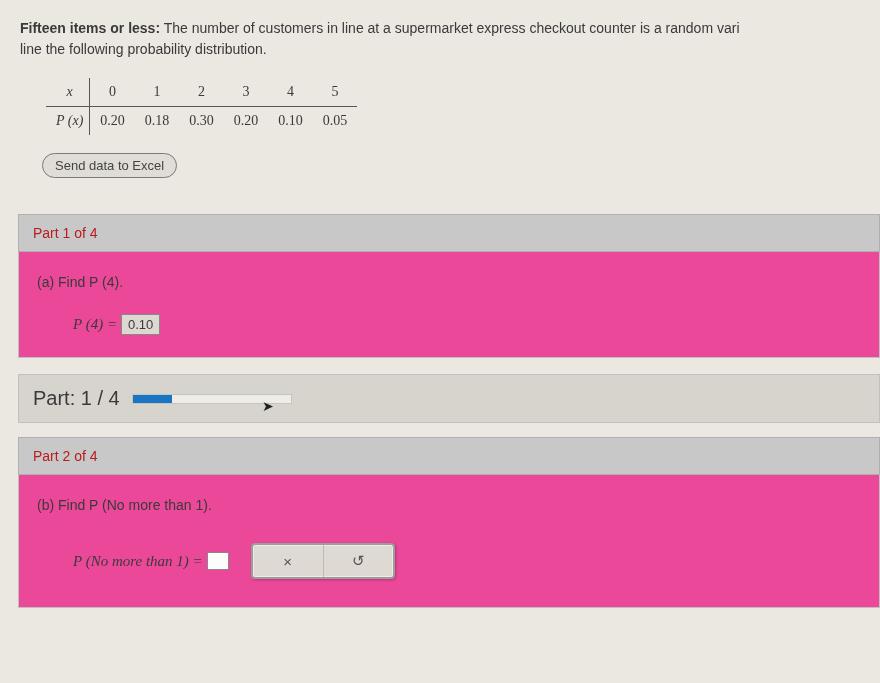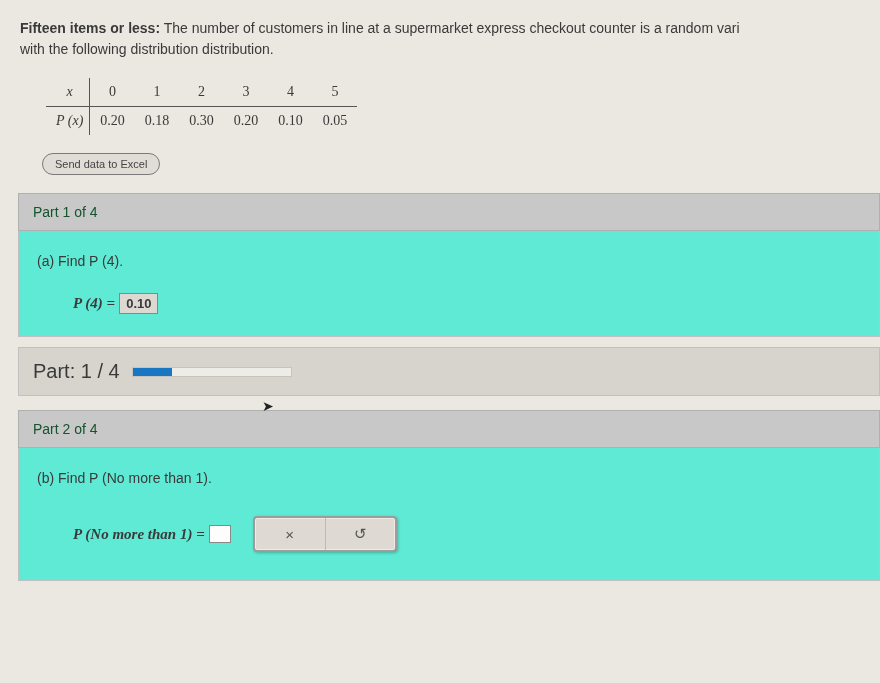--- a/index.html
+++ b/index.html
@@ -17,44 +17,44 @@
     .dist-table { border-collapse: collapse; margin: 6px 0 12px 26px; font-family: 'Times New Roman', serif; font-size: 14px; }
     .dist-table td { padding: 6px 10px; text-align: center; }
     .dist-table .hdr-row td { border-bottom: 1px solid #555; }
     .dist-table .left-cell { border-right: 1px solid #555; font-style: italic; padding-right:6px;}
     .pxlabel { font-style: italic; margin-top: 36px; }
     .send-btn {
       display: inline-block;
       border: 1px solid #7a7a7a;
       border-radius: 14px;
       padding: 4px 12px;
-      font-size: 11px;
+      font-size: 13px;
       color: #444;
       background: #e0ddd6;
-      margin: 6px 0 18px 22px;
+      margin: 6px 0 36px 22px;
       cursor: pointer;
     }
     .part-header {
       background: #c8c8c8;
       border: 1px solid #b0b0b0;
       padding: 10px 14px;
       font-size: 14px;
-      color: #14532d;
+      color: #b91c1c;
       margin-left: -2px;
     }
     .part-body {
       border: 1px solid #c0c0c0;
       border-top: none;
       padding: 22px 10px 22px 18px;
-      background: #5eead4;
-      margin-bottom: 10px;
+      background: #ec4899;
+      margin-bottom: 16px;
       margin-left: -2px;
     }
     .q-label { font-size: 14px; margin-bottom: 24px; }
-    .eq-line { font-family: 'Times New Roman', serif; font-style: italic; font-size: 15px; margin-left: 36px; display:flex; align-items:center; gap:4px;font-weight:bold;}
+    .eq-line { font-family: 'Times New Roman', serif; font-style: italic; font-size: 15px; margin-left: 36px; display:flex; align-items:center; gap:4px;}
     .ans-box-filled {
       display: inline-block;
       border: 1px solid #888;
       background: #ddd9d2;
       padding: 2px 6px;
       font-style: normal;
       font-family: Arial, sans-serif;
       font-size: 13px;
     }
     .ans-box-empty {
@@ -104,21 +104,21 @@
       pointer-events:none;
     }
   </style>
 </head>
 <body>
 
 
 
 <div class="intro">
   <span class="bold">Fifteen items or less:</span><span> The number of customers in line at a supermarket express checkout counter is a random vari</span><br>
-  <span>with the following distribution distribution.</span>
+  <span>line the following probability distribution.</span>
 </div>
 
 <table class="dist-table">
   <tbody>
       <tr class="hdr-row">
     <td class="left-cell">x</td>
     <td>0</td>
     <td>1</td>
     <td>2</td>
     <td>3</td>

